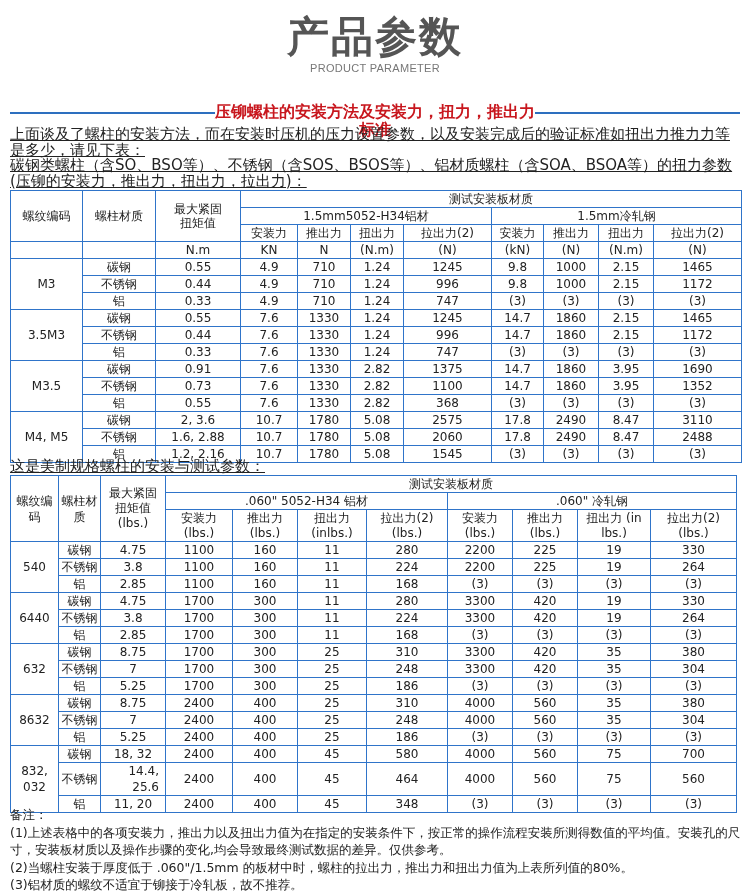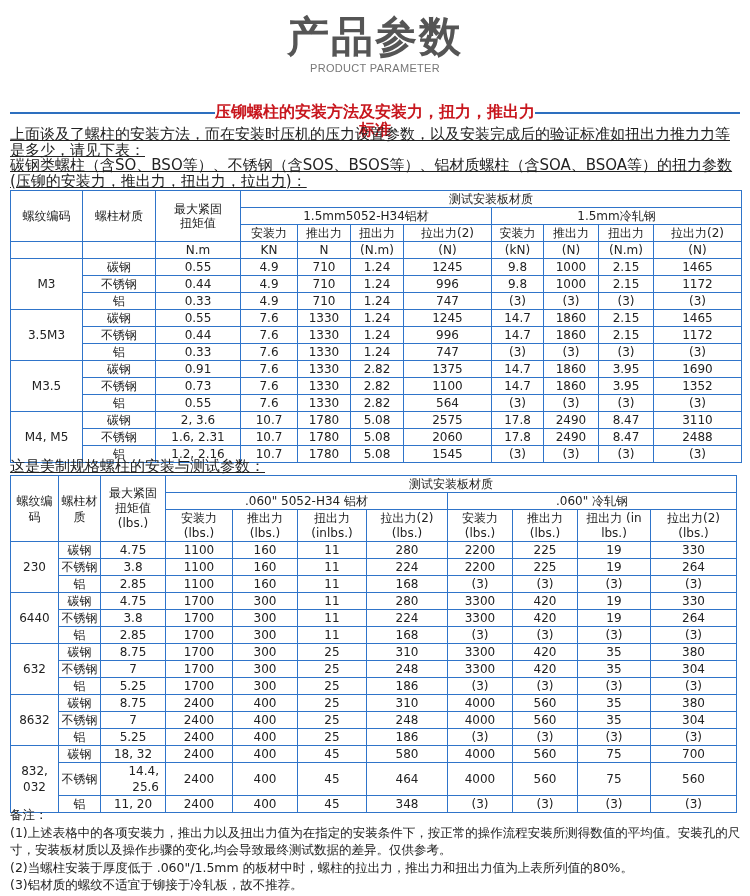--- a/index.html
+++ b/index.html
@@ -184,42 +184,42 @@
         <td>1860</td>
         <td>3.95</td>
         <td>1352</td>
       </tr>
       <tr style="height: 17px;">
         <td>铝</td>
         <td>0.55</td>
         <td>7.6</td>
         <td>1330</td>
         <td>2.82</td>
-        <td>564</td>
+        <td>368</td>
         <td>(3)</td>
         <td>(3)</td>
         <td>(3)</td>
         <td>(3)</td>
       </tr>
       <tr style="height: 17px;">
         <td rowspan="3" class="wrap" style="line-height: 16px;">M4, M5</td>
         <td>碳钢</td>
         <td>2, 3.6</td>
         <td>10.7</td>
         <td>1780</td>
         <td>5.08</td>
         <td>2575</td>
         <td>17.8</td>
         <td>2490</td>
         <td>8.47</td>
         <td>3110</td>
       </tr>
       <tr style="height: 17px;">
         <td>不锈钢</td>
-        <td>1.6, 2.31</td>
+        <td>1.6, 2.88</td>
         <td>10.7</td>
         <td>1780</td>
         <td>5.08</td>
         <td>2060</td>
         <td>17.8</td>
         <td>2490</td>
         <td>8.47</td>
         <td>2488</td>
       </tr>
       <tr style="height: 17px;">
@@ -268,21 +268,21 @@
       <td class="wrap" style="line-height:15px; padding:0 8px;">安装力(lbs.)</td>
       <td class="wrap" style="line-height:15px; padding:0 8px;">推出力(lbs.)</td>
       <td class="wrap" style="line-height:15px; padding:0 8px;">扭出力(inlbs.)</td>
       <td class="wrap" style="line-height:15px; padding:0 8px;">拉出力(2)(lbs.)</td>
       <td class="wrap" style="line-height:15px; padding:0 8px;">安装力(lbs.)</td>
       <td class="wrap" style="line-height:15px; padding:0 8px;">推出力(lbs.)</td>
       <td class="wrap" style="line-height:15px; padding:0 4px;margin-top:28px;">扭出力 (in lbs.)</td>
       <td class="wrap" style="line-height:15px; padding:0 8px;">拉出力(2)(lbs.)</td>
     </tr>
   <tr style="height: 16.5px;">
-        <td rowspan="3" class="wrap" style="line-height: 16px; padding: 0px 2px;">230</td>
+        <td rowspan="3" class="wrap" style="line-height: 16px; padding: 0px 2px;">540</td>
         <td>碳钢</td>
         <td class="wrap" style="line-height: 16px; padding: 0px 6px;">4.75</td>
         <td>1100</td>
         <td>160</td>
         <td>11</td>
         <td>280</td>
         <td>2200</td>
         <td>225</td>
         <td>19</td>
         <td>330</td>

